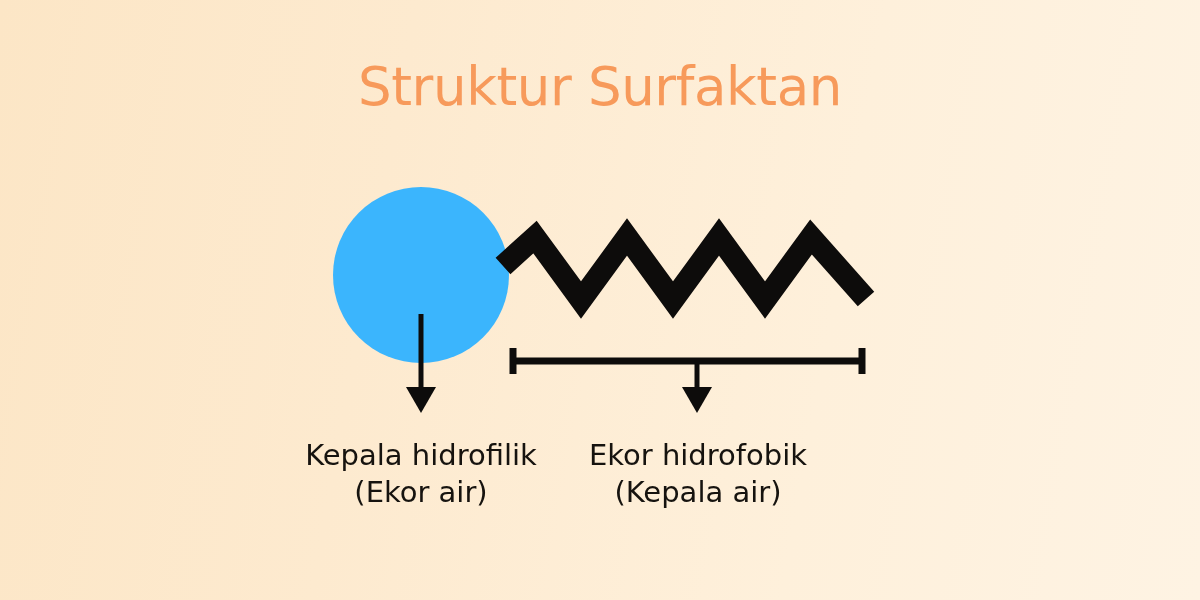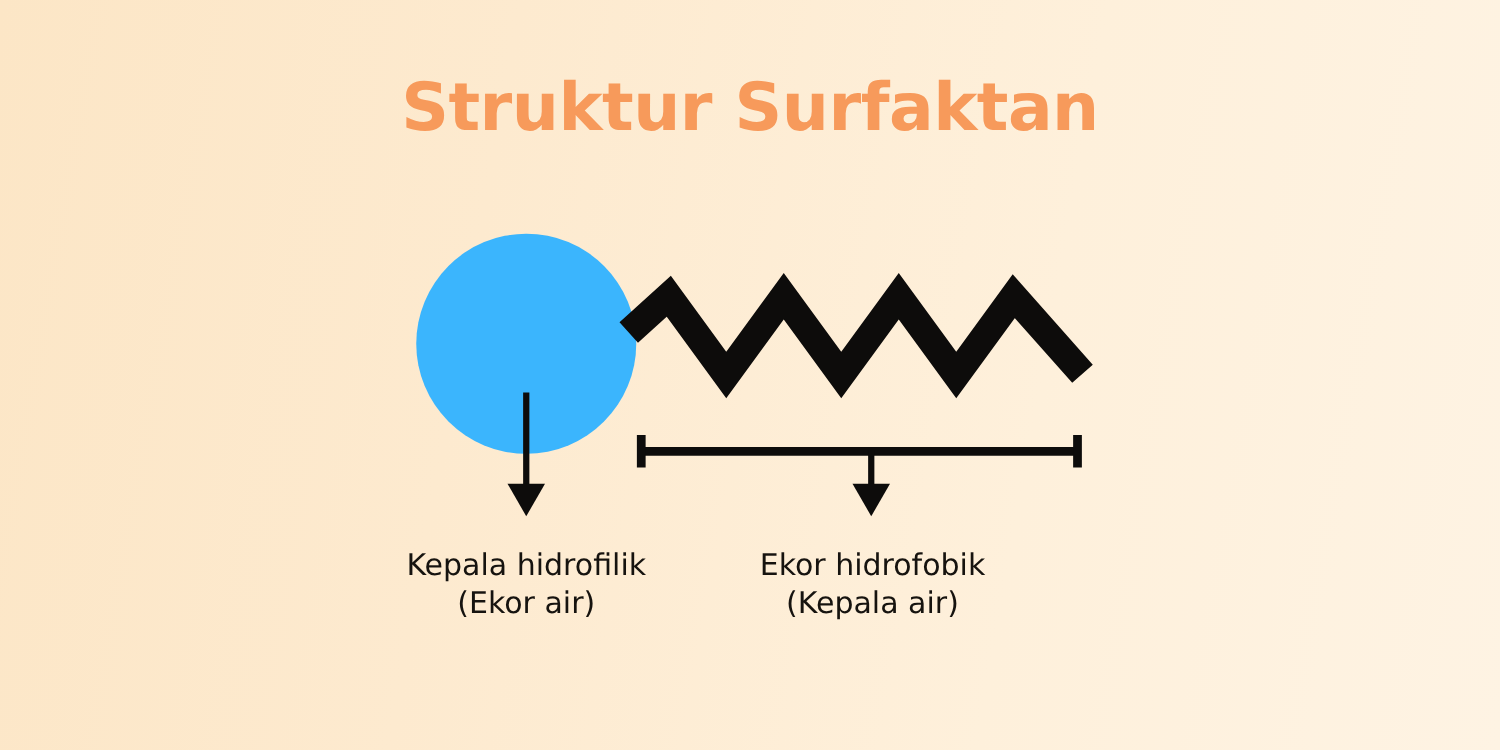--- a/index.html
+++ b/index.html
@@ -20,37 +20,37 @@
     overflow: hidden;
   }
   #title {
     position: absolute;
     left: 0;
     top: 58px;
     width: 1200px;
     text-align: center;
     font-family: "DejaVu Sans", "Liberation Sans", sans-serif;
     font-size: 53px;
-    font-weight: bold;
+    font-weight: normal;
     letter-spacing: -0.4px;
     color: #f79a5b;
     line-height: 1.1;
     white-space: nowrap;
   }
   #figure {
     position: absolute;
     left: 0;
     top: 0;
     width: 1200px;
     height: 600px;
   }
   .caption {
     position: absolute;
     font-family: "DejaVu Sans", "Liberation Sans", sans-serif;
-    font-size: 24px;
+    font-size: 29px;
     font-weight: 400;
     color: #16130f;
     text-align: center;
     line-height: 1.27;
     white-space: nowrap;
   }
   #caption-head {
     left: 221px;
     top: 437px;
     width: 400px;

